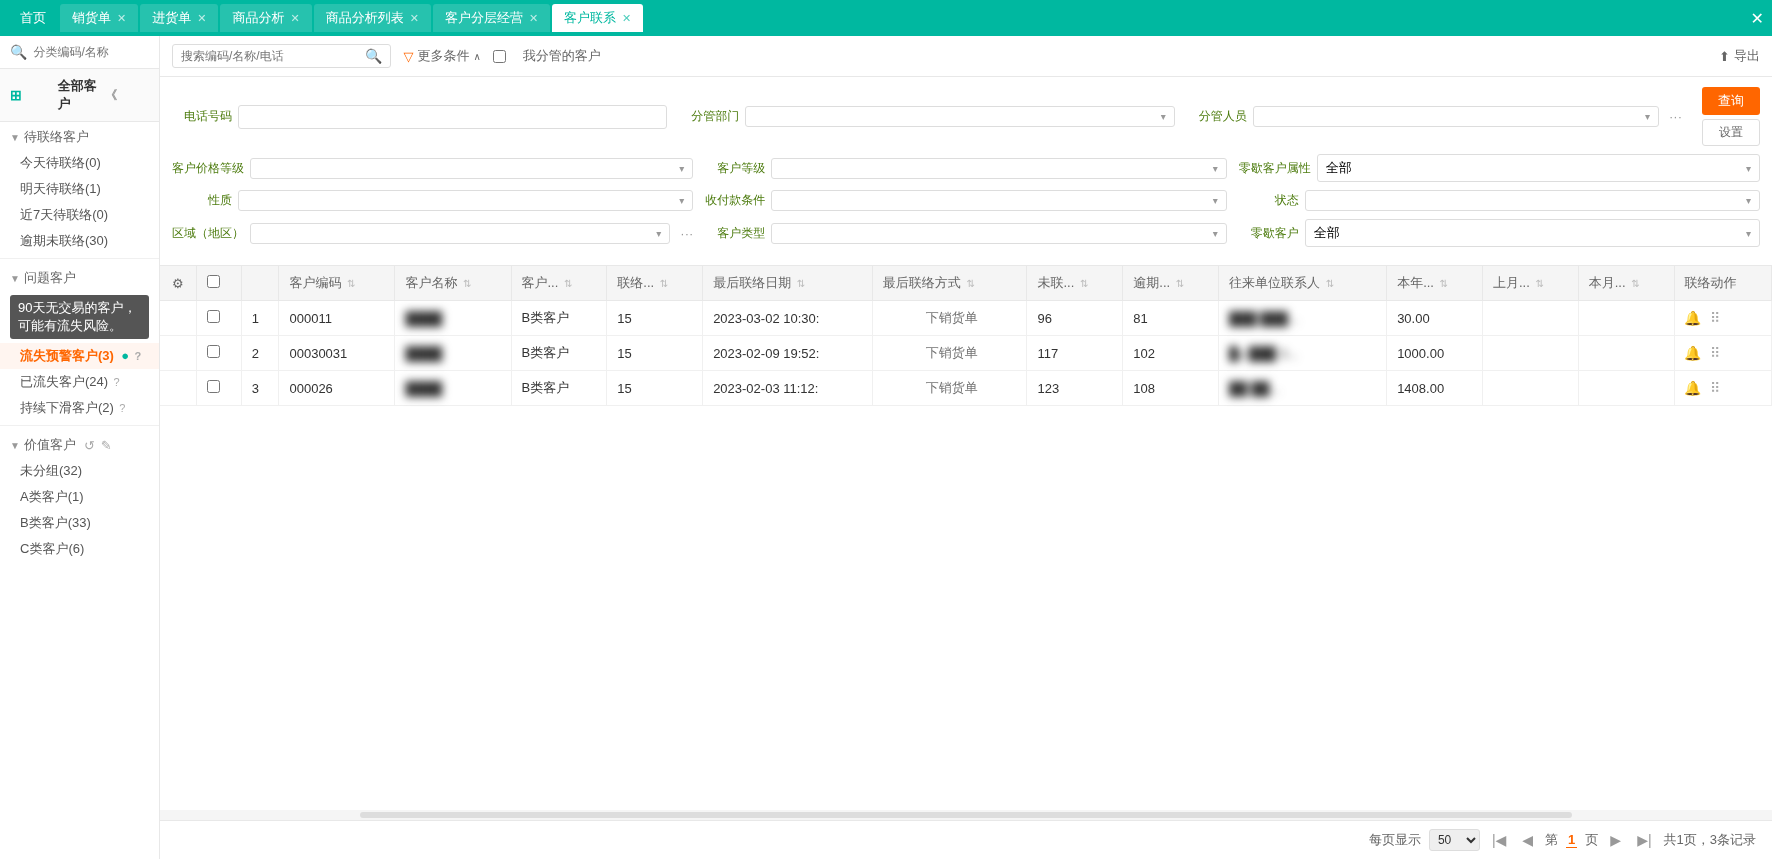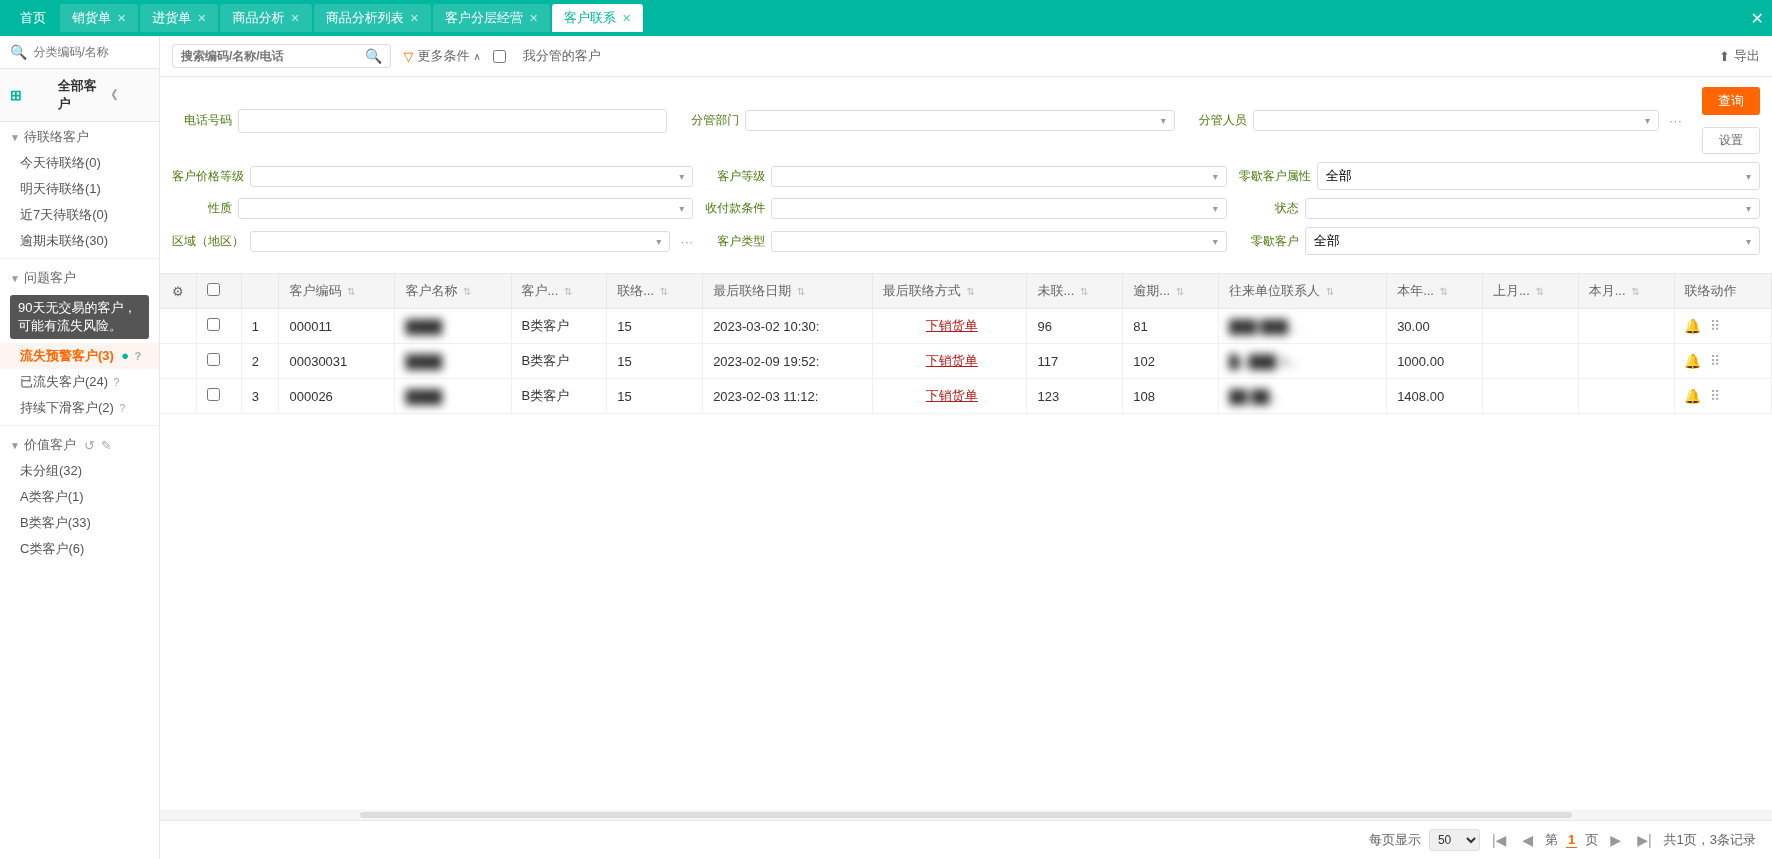--- a/index.html
+++ b/index.html
@@ -244,21 +244,21 @@
       justify-content: space-between;
       min-width: 100px;
     }
     .filter-select .select-arrow { color: #999; font-size: 10px; }
     .filter-field-dots { color: #999; cursor: pointer; margin-left: 4px; }
 
     
     .filter-actions {
       display: flex;
       flex-direction: column;
-      gap: 12px;
+      gap: 4px;
       margin-left: 8px;
     }
     .btn-query {
       background: #ff6600;
       color: #fff;
       border: none;
       border-radius: 3px;
       padding: 5px 16px;
       cursor: pointer;
       font-size: 13px;
@@ -300,21 +300,21 @@
     thead th .sort-icon { color: #bbb; font-size: 10px; margin-left: 2px; }
     tbody tr {
       border-bottom: 1px solid #f0f0f0;
     }
     tbody td {
       padding: 8px 10px;
       color: #333;
       border-right: 1px solid #f0f0f0;
       white-space: nowrap;
     }
-    .link-text { color: #b91c1c; text-decoration: underline; cursor: pointer; margin-left: 43px; }
+    .link-text { color: #737373; cursor: pointer; margin-left: 43px; }
     .action-icons { display: flex; gap: 8px; align-items: center; }
     .action-icon { color: #aaa; cursor: pointer; font-size: 14px; }
 
     
     .blurred {
       filter: blur(4px);
       user-select: none;
     }
 
     
@@ -476,21 +476,21 @@
     </div>
     <div class="sidebar-item">
       <span>C类客户(6)</span>
     </div>
   </div>
 
   <div class="content-area">
 
     <div class="filter-bar">
       <div class="filter-search-input">
-        <input type="text" style="width: 180px; font-weight: bold;" placeholder="搜索编码/名称/电话">
+        <input type="text" style="width: 180px;" placeholder="搜索编码/名称/电话">
         <button class="filter-search-btn">🔍</button>
       </div>
       <button class="filter-more-btn">
         <span style="color:#ff6600;">▽</span>
         <span>更多条件</span>
         <span style="font-size:10px;">∧</span>
       </button>
       <label class="filter-checkbox-label">
         <input type="checkbox" style="">
         <span>我分管的客户</span>

